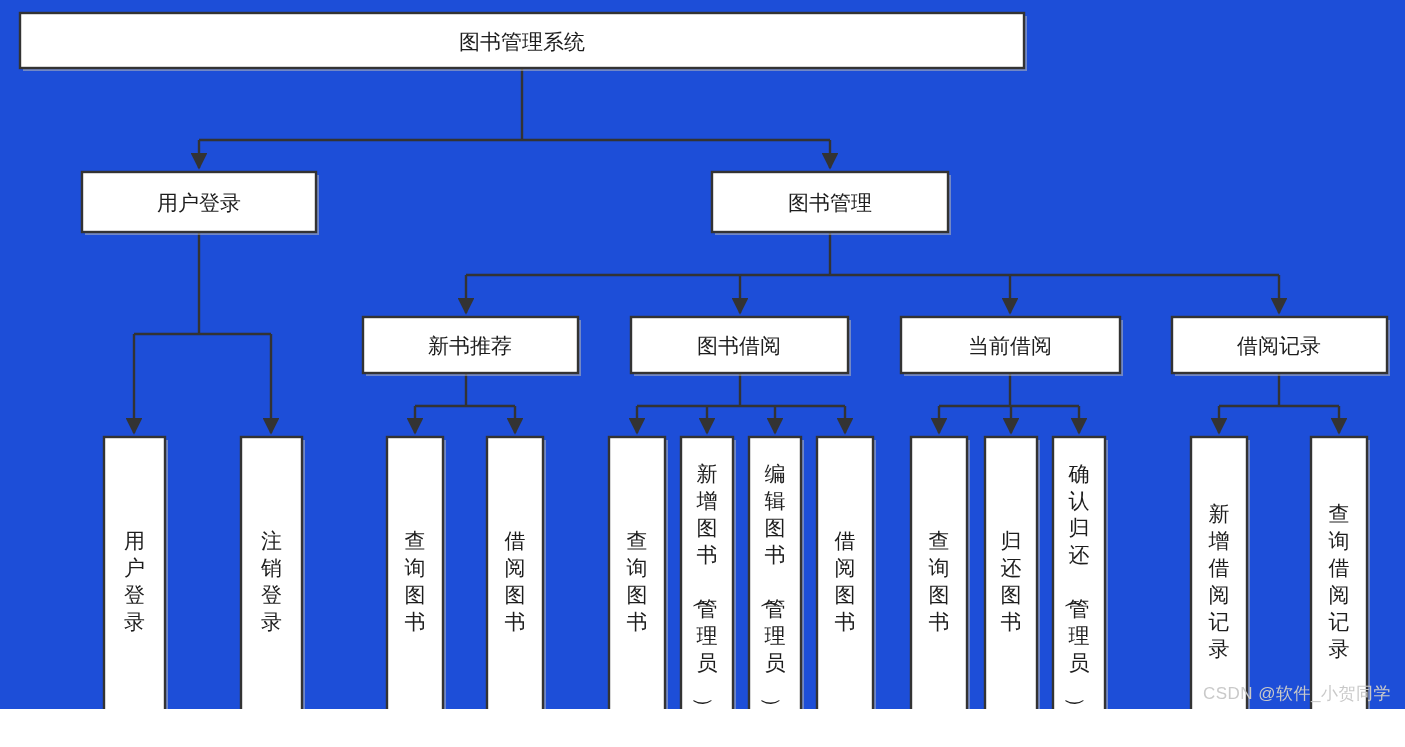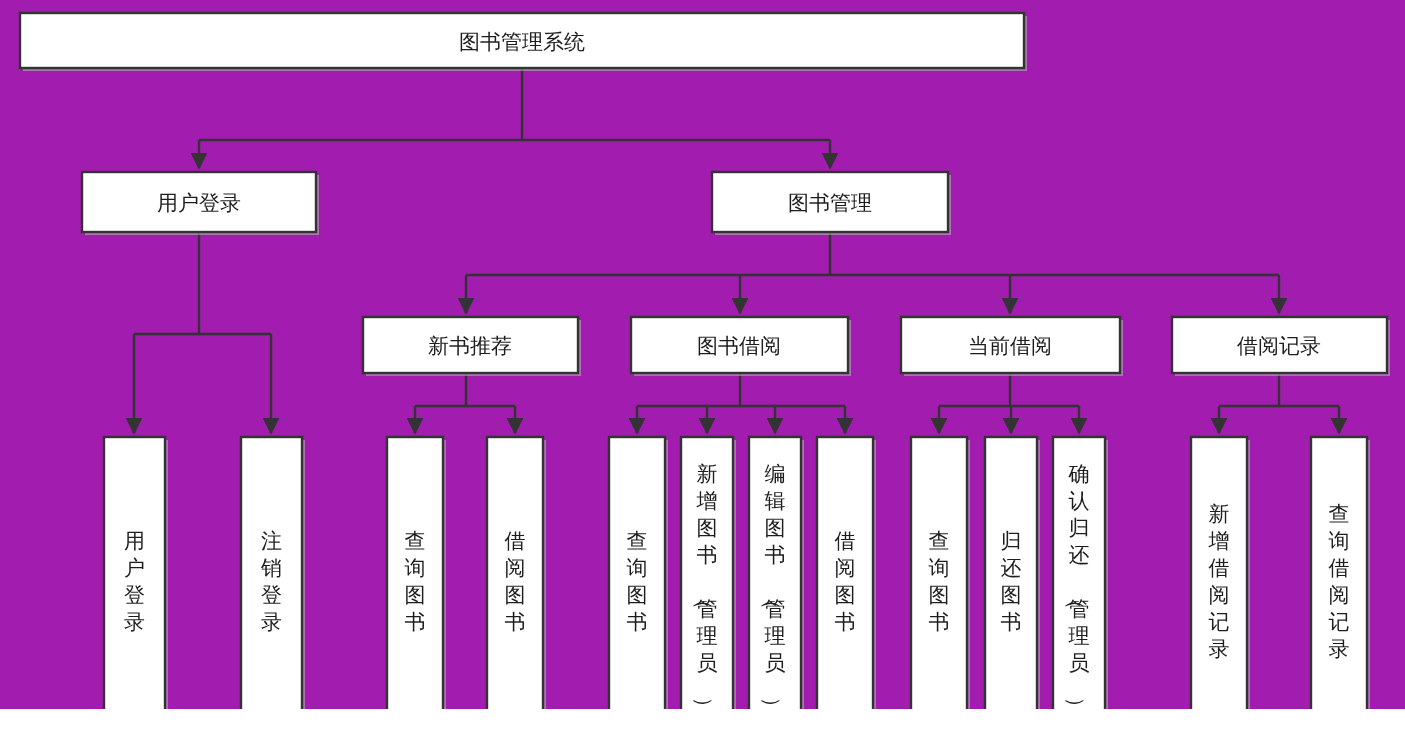--- a/index.html
+++ b/index.html
@@ -8,21 +8,21 @@
     padding: 0;
     background: #ffffff;
   }
   body {
     font-family: "Liberation Sans", "DejaVu Sans", sans-serif;
   }
   #diagram-root {
     position: relative;
     width: 1405px;
     height: 709px;
-    background: #a21caf;
+    background: #1d4ed8;
     overflow: hidden;
   }
   svg#tree-svg {
     position: absolute;
     top: 0;
     left: 0;
     width: 1405px;
     height: 747px;
     display: block;
   }
@@ -231,13 +231,14 @@
         </g>
         <g>
           <rect class="node-shadow" x="1314" y="440" width="56" height="296"></rect>
           <rect class="node-box" x="1311" y="437" width="56" height="296"></rect>
           <text class="node-label-v" x="1339" font-size="21"><tspan x="1339" y="521.22">查</tspan><tspan x="1339" y="548.22">询</tspan><tspan x="1339" y="575.22">借</tspan><tspan x="1339" y="602.22">阅</tspan><tspan x="1339" y="629.22">记</tspan><tspan x="1339" y="656.22">录</tspan></text>
         </g>
       </g>
 
   </svg>
 
+  <div class="watermark-text">CSDN @软件_小贺同学</div>
 </div>
 
 </body></html>

